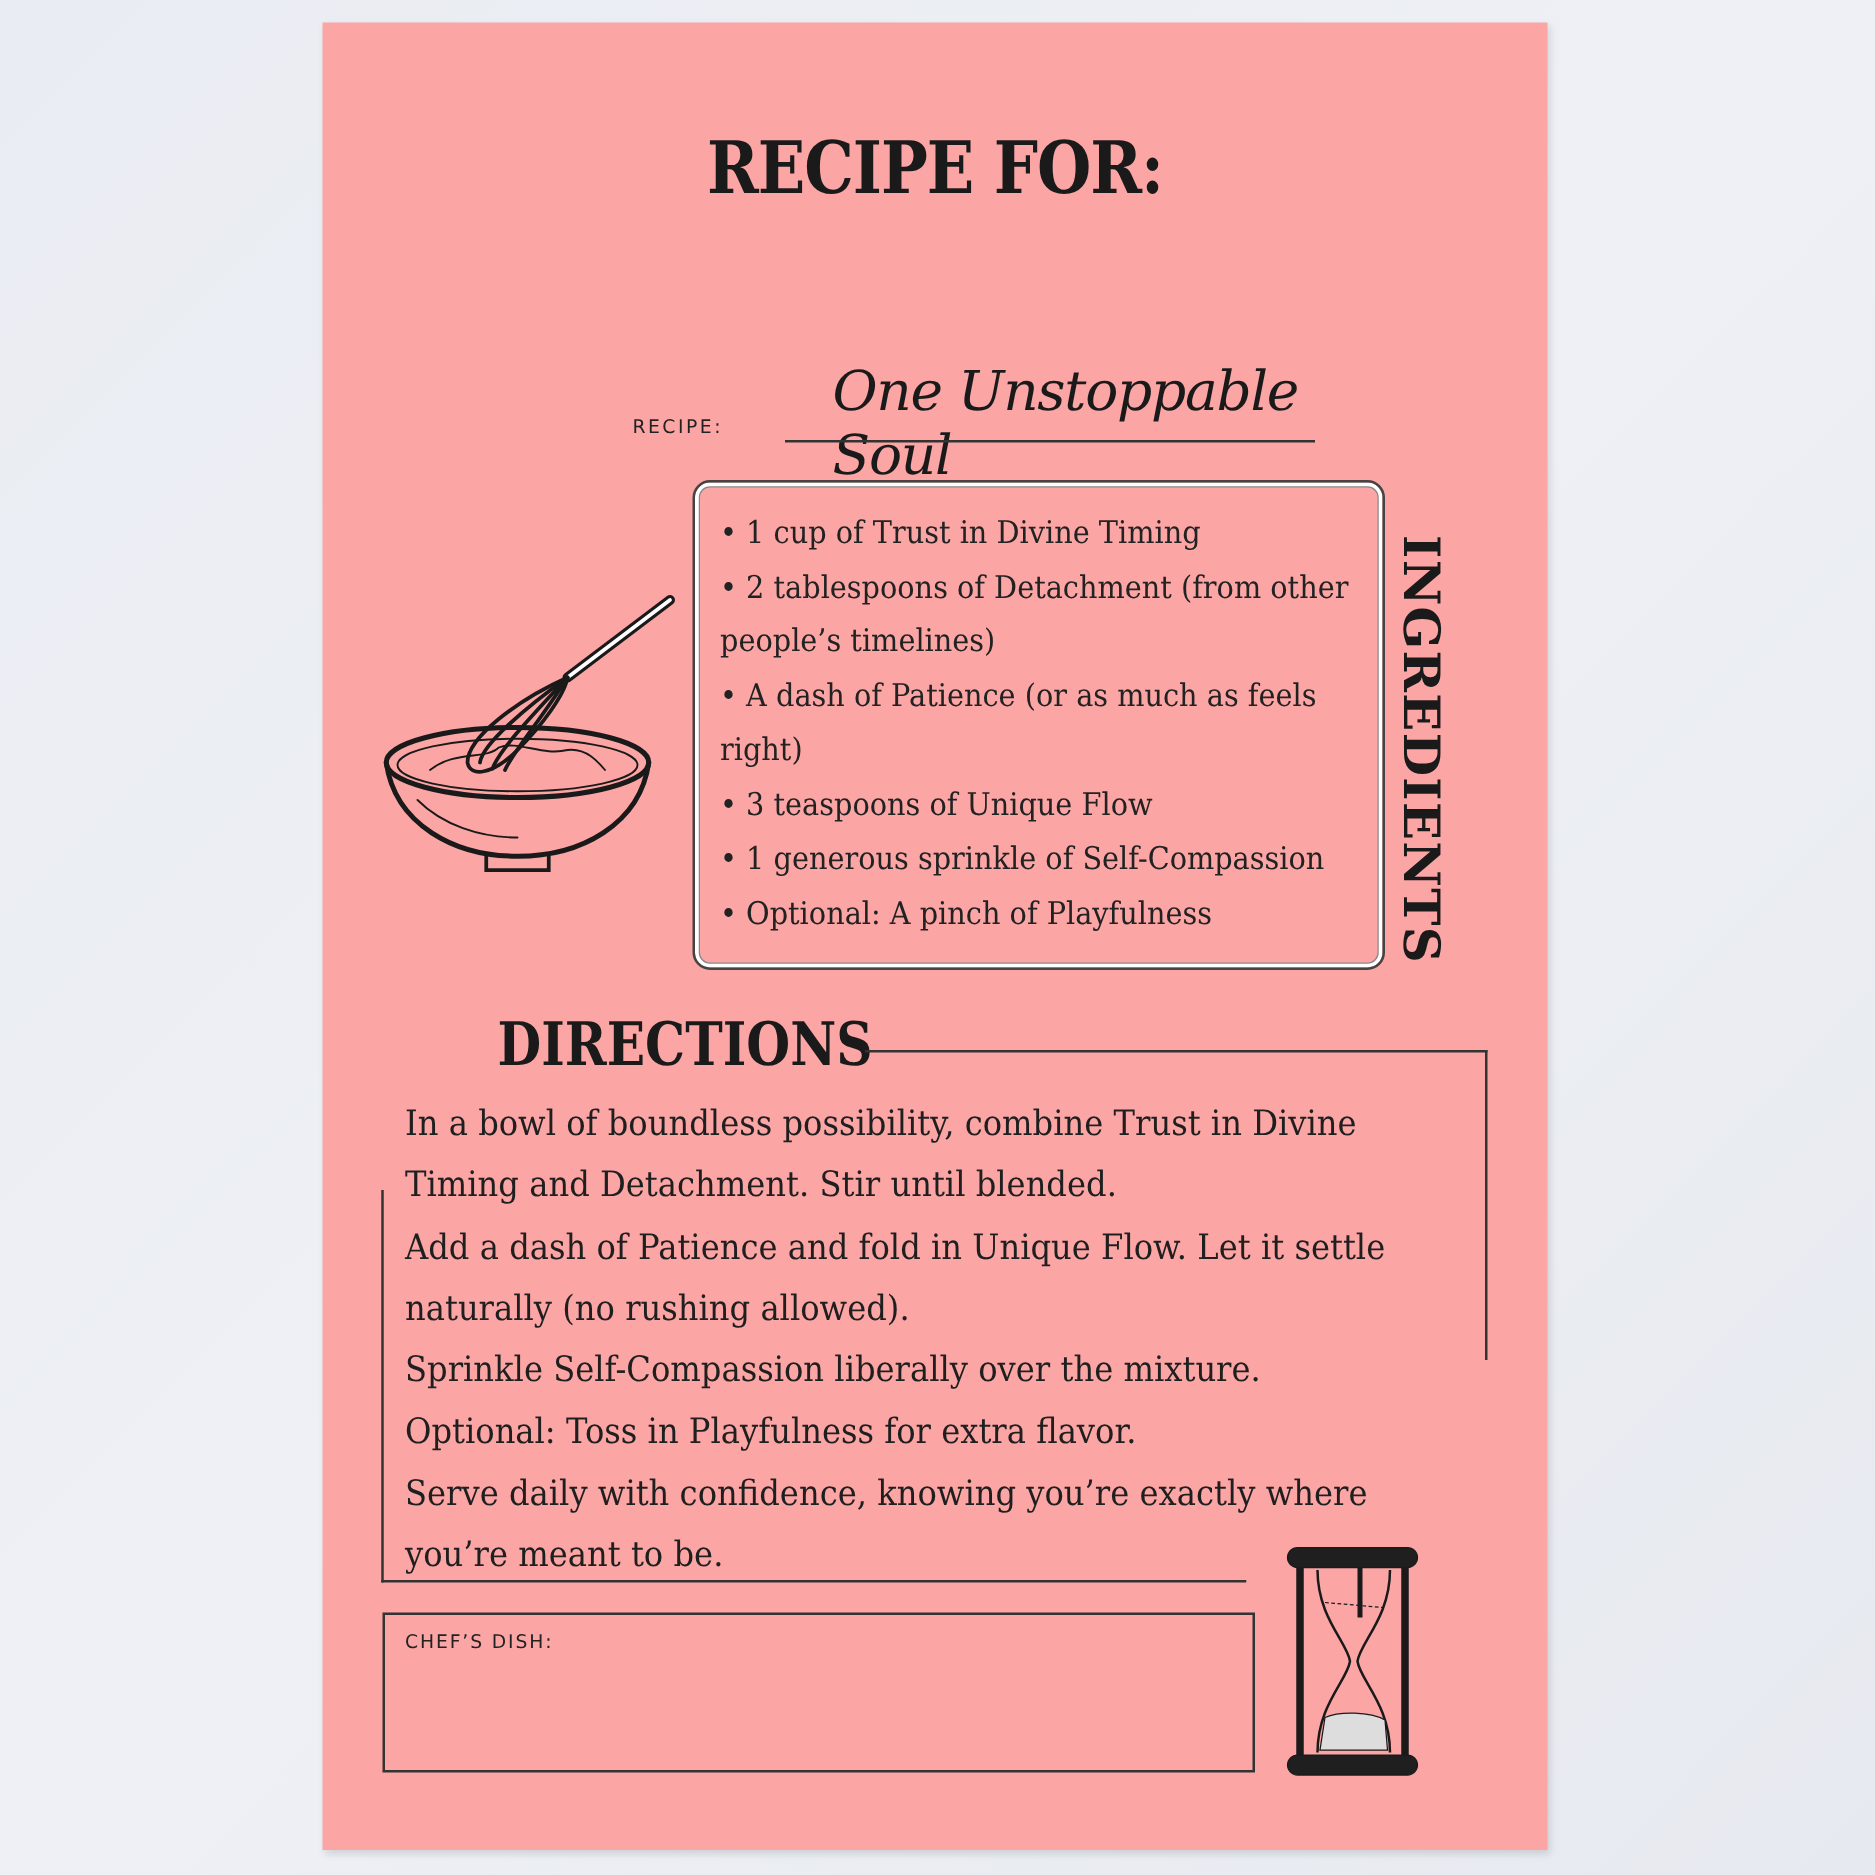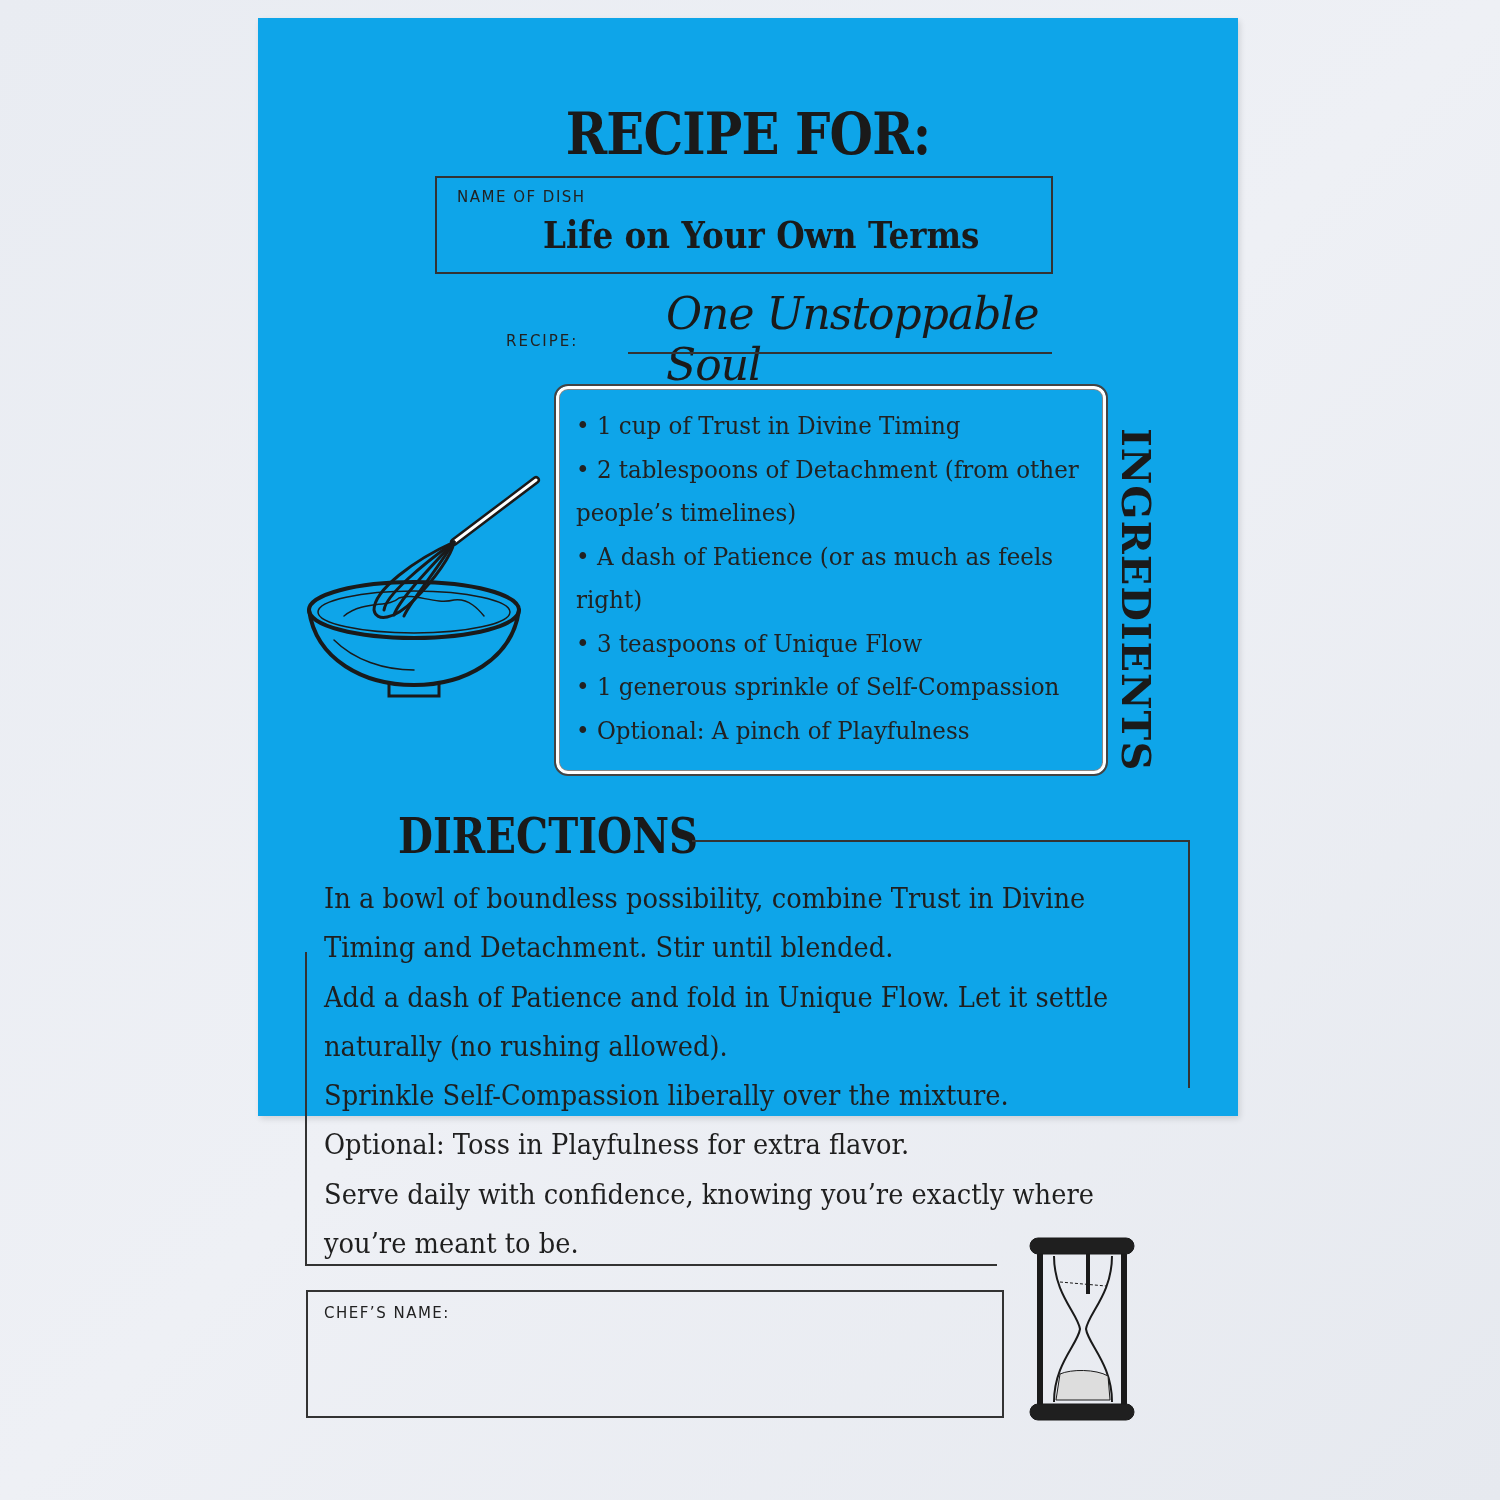--- a/index.html
+++ b/index.html
@@ -3,22 +3,22 @@
 <meta charset="utf-8">
 <style>
   html, body { margin:0; padding:0; }
   body {
     width:1500px; height:1500px; position:relative; overflow:hidden;
     background: linear-gradient(135deg, #e9ecf2 0%, #eef0f5 50%, #e6e9ef 100%);
     font-family: "DejaVu Serif", serif;
     color:#1c1c1c;
   }
   .poster {
-    position:absolute; left:258px; top:18px; width:980px; height:1098px;
-    background:#0ea5e9;
+    position:absolute; left:258px; top:18px; width:980px; height:1462px;
+    background:#fca5a5;
     box-shadow: 2px 3px 6px rgba(0,0,0,0.12);
   }
   .abs { position:absolute; }
   .title {
     left:0; width:100%; top:82px; text-align:center;
     font-family:"DejaVu Serif", serif; font-weight:bold;
     font-size:58px; letter-spacing:-1px; transform:scaleX(0.86); transform-origin:center;
     color:#1a1a1a;
   }
   .dish-box {
@@ -79,24 +79,20 @@
   .whisk { left:46px; top:452px; width:240px; height:240px; }
   .hourglass { left:768px; top:1216px; width:112px; height:190px; }
 </style>
 </head>
 <body>
 
 <div class="poster">
 
   <div class="abs title">RECIPE FOR:</div>
 
-  <div class="abs dish-box">
-    <div class="abs dish-label">NAME OF DISH</div>
-    <div class="abs dish-name">Life on Your Own Terms</div>
-  </div>
 
   <div class="abs serves-label">RECIPE:</div>
   <div class="abs serves-value">One Unstoppable Soul</div>
   <div class="abs serves-line"></div>
 
   <svg class="abs whisk" viewBox="0 0 240 240">
     <g fill="none" stroke="#1a1a1a" stroke-width="3" stroke-linecap="round">
 
       <line x1="150" y1="72" x2="232" y2="10" stroke-width="8"></line>
       <line x1="150" y1="72" x2="232" y2="10" stroke="#fff" stroke-width="3"></line>
@@ -138,21 +134,21 @@
 
   <div class="abs dir-text">
     <div>In a bowl of boundless possibility, combine Trust in Divine Timing and Detachment. Stir until blended.</div>
     <div>Add a dash of Patience and fold in Unique Flow. Let it settle naturally (no rushing allowed).</div>
     <div>Sprinkle Self-Compassion liberally over the mixture.</div>
     <div>Optional: Toss in Playfulness for extra flavor.</div>
     <div>Serve daily with confidence, knowing you’re exactly where you’re meant to be.</div>
   </div>
 
   <div class="abs note-box">
-    <div class="abs note-label">CHEF’S NAME:</div>
+    <div class="abs note-label">CHEF’S DISH:</div>
   </div>
 
   <svg class="abs hourglass" viewBox="0 0 112 190">
     <g stroke="#1a1a1a" fill="none">
       <rect x="4" y="4" width="104" height="16" rx="8" fill="#1f1f1f"></rect>
       <rect x="4" y="170" width="104" height="16" rx="8" fill="#1f1f1f"></rect>
       <line x1="14" y1="20" x2="14" y2="170" stroke-width="6"></line>
       <line x1="98" y1="20" x2="98" y2="170" stroke-width="6"></line>
       <line x1="62" y1="20" x2="62" y2="60" stroke-width="4"></line>
       <path d="M28 22 C 28 60, 52 80, 54 95 C 52 110, 28 130, 28 168" stroke-width="2"></path>

